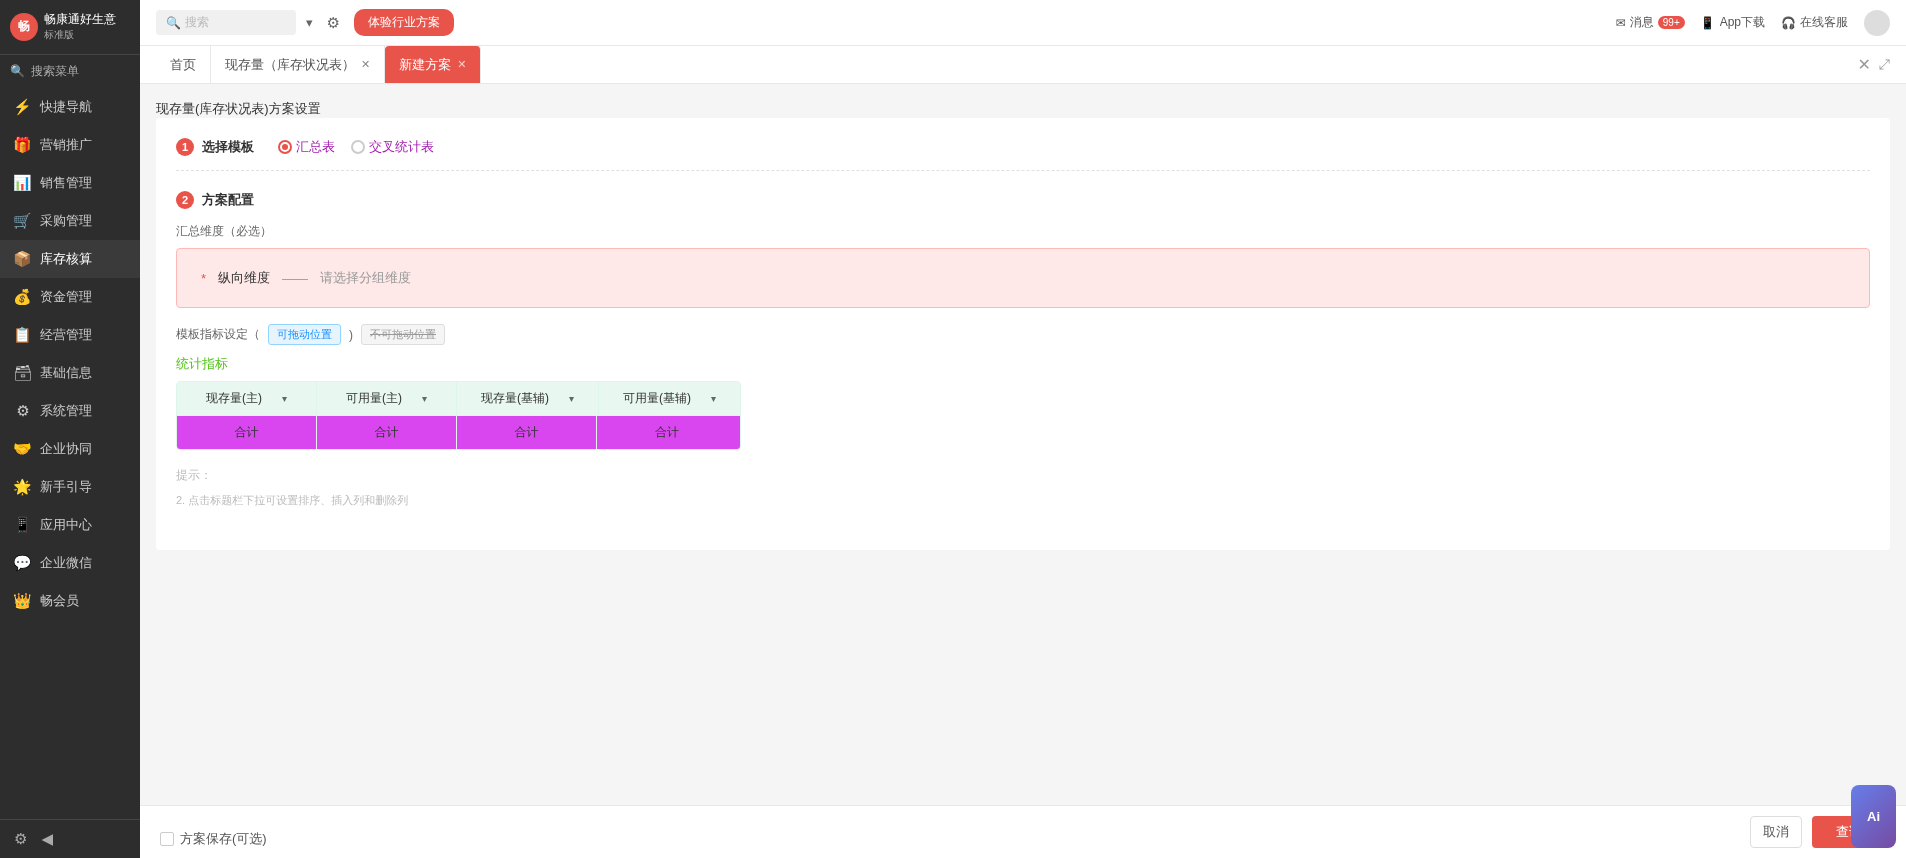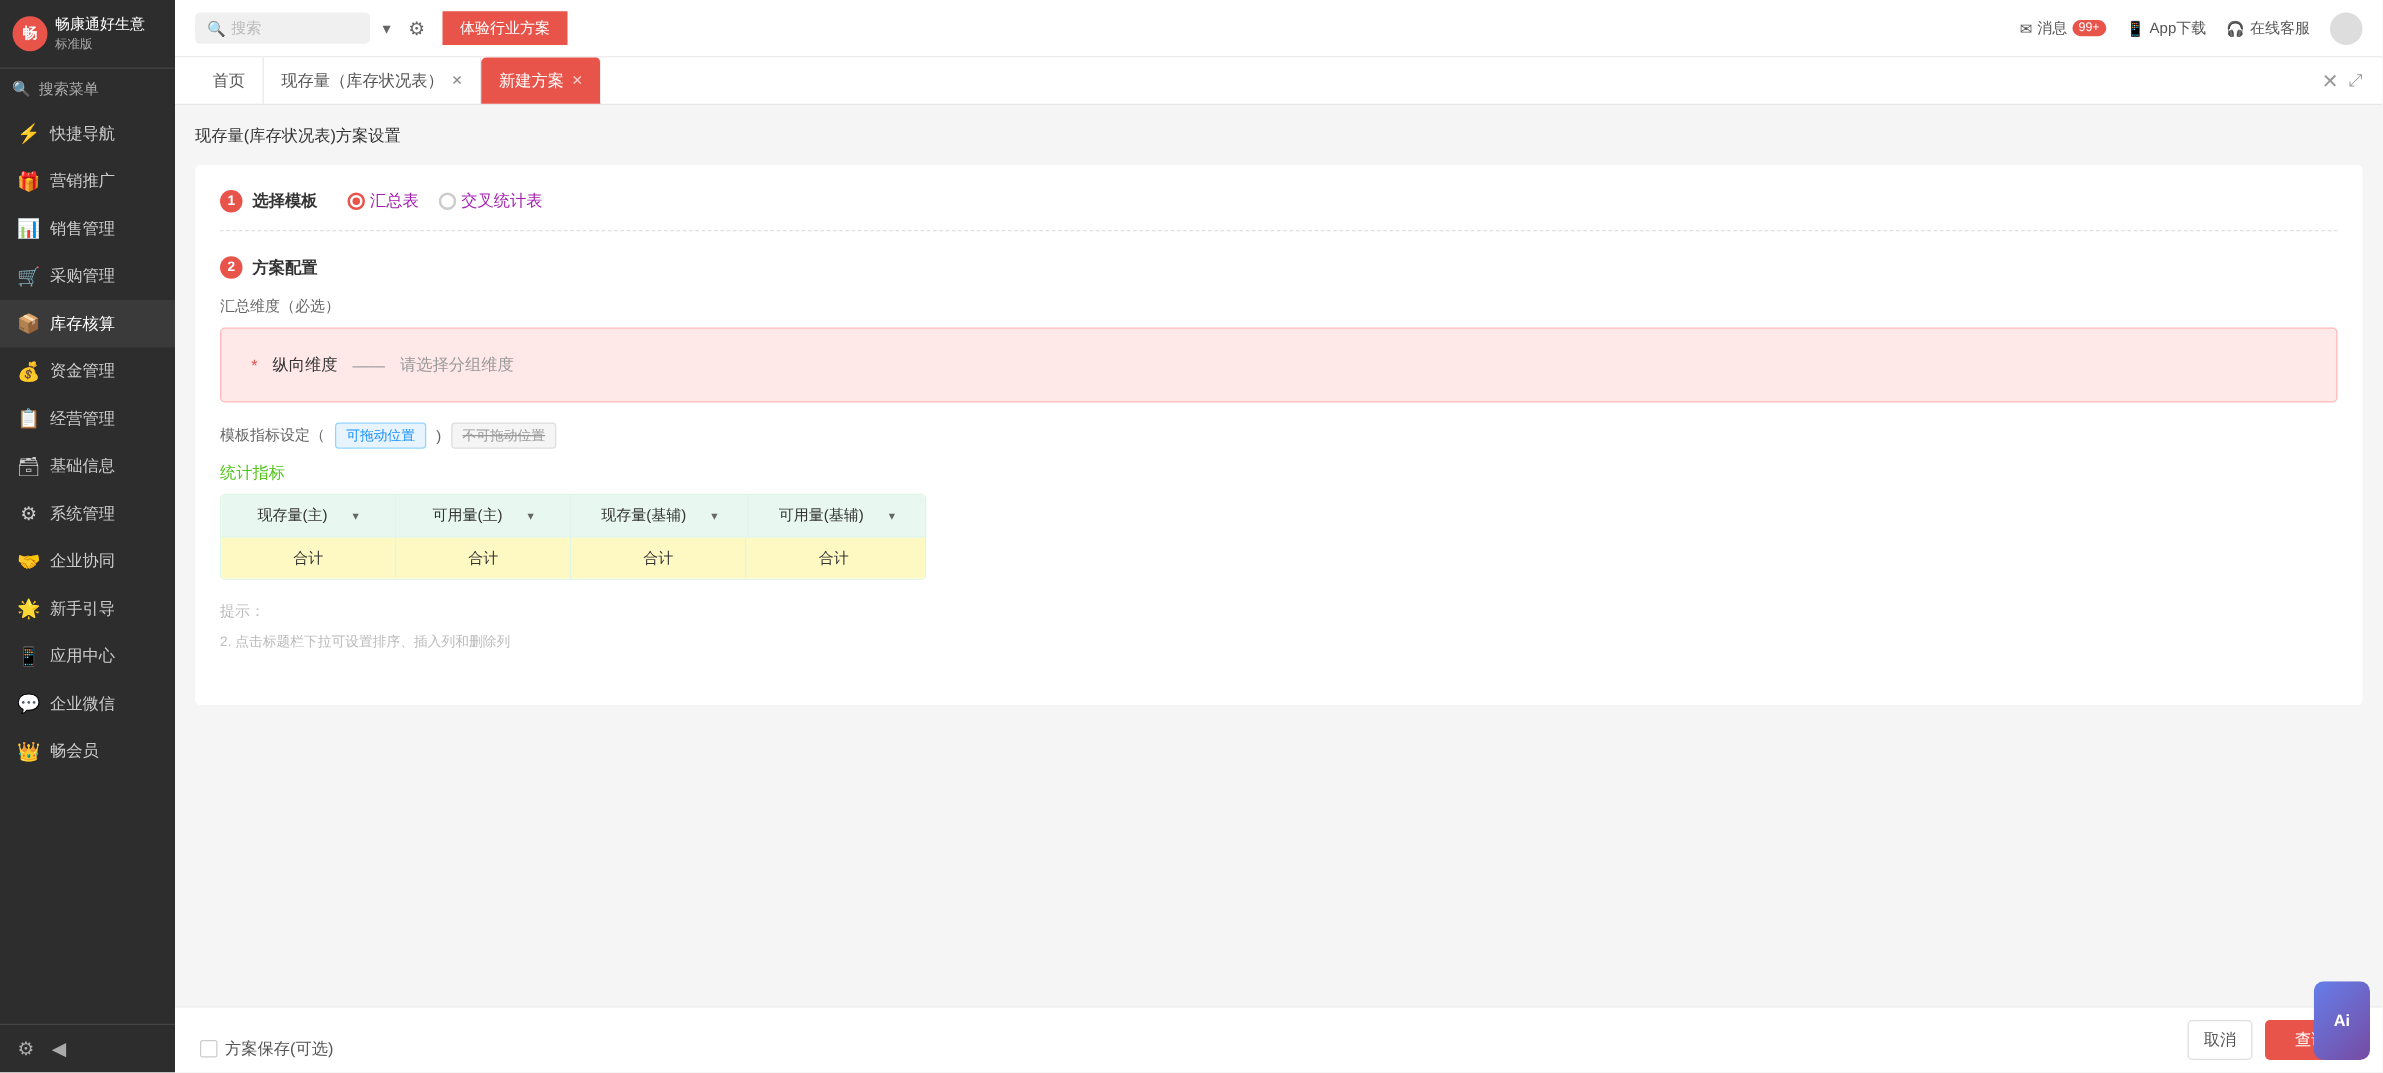--- a/index.html
+++ b/index.html
@@ -111,21 +111,21 @@
       cursor: pointer;
       display: flex;
       align-items: center;
       gap: 2px;
     }
     .topbar-gear { color: #666; cursor: pointer; font-size: 15px; margin-left: 4px; }
     .topbar-btn {
       background: #e8534a;
       color: white;
       border: none;
-      border-radius: 0;
+      border-radius: 10px;
       padding: 5px 14px;
       font-size: 12px;
       cursor: pointer;
       margin-left: 4px;
     }
     .topbar-right {
       margin-left: auto;
       display: flex;
       align-items: center;
       gap: 16px;
@@ -184,21 +184,20 @@
     .content {
       flex: 1;
       overflow-y: auto;
       background: #f5f5f5;
       padding: 16px;
       position: relative;
     }
     .page-title {
       font-size: 13px;
       color: #333;
-      margin-bottom: 14px;
       font-weight: normal;
     }
 
     
     .panel {
       background: #fff;
       border-radius: 4px;
       padding: 20px;
     }
 
@@ -299,21 +298,21 @@
       border-radius: 4px;
       overflow: hidden;
       display: inline-block;
     }
     .stats-header-row {
       display: flex;
       background: #e8f8f0;
     }
     .stats-body-row {
       display: flex;
-      background: #fef9c3;
+      background: #d946ef;
       text-align: right;
     }
     .stats-cell {
       padding: 8px 24px;
       border-right: 1px solid #e0f5e9;
       display: flex;
       align-items: center;
       gap: 20px;
       font-size: 12px;
       color: #333;

